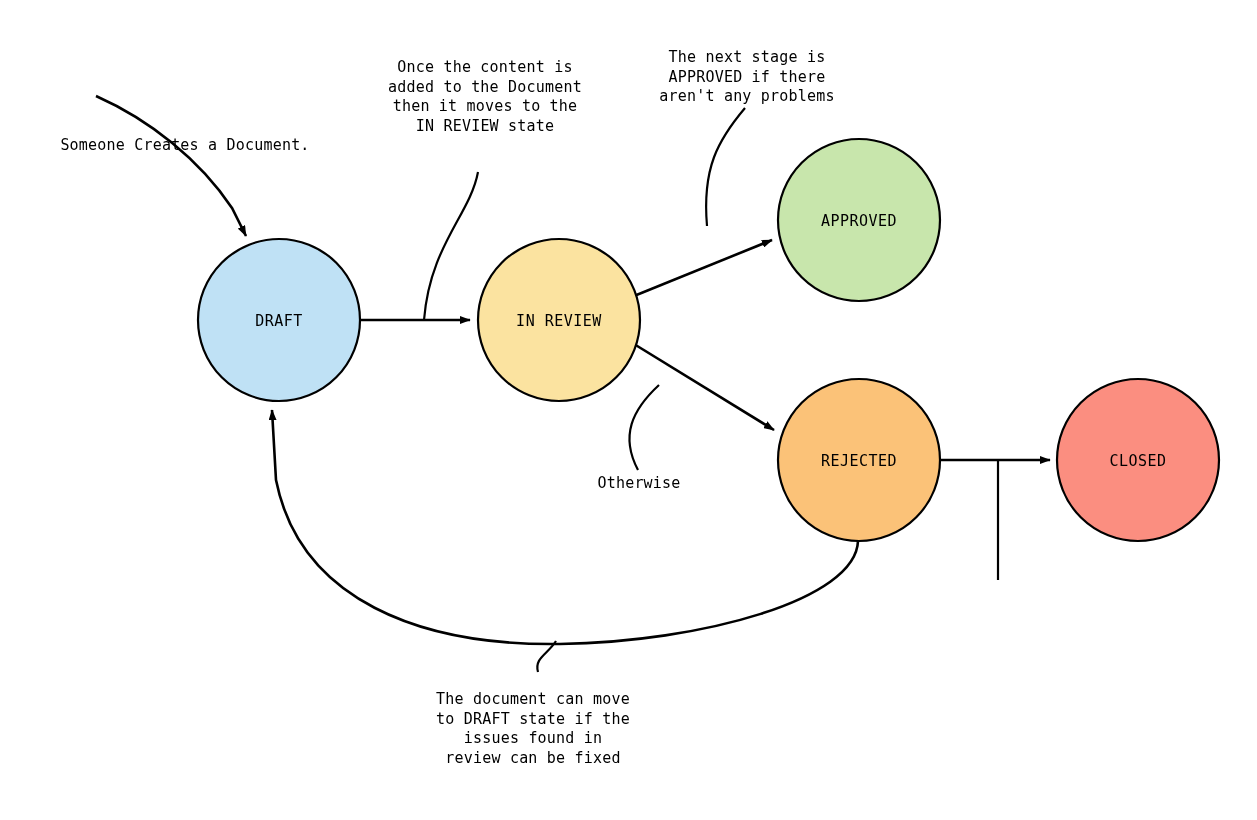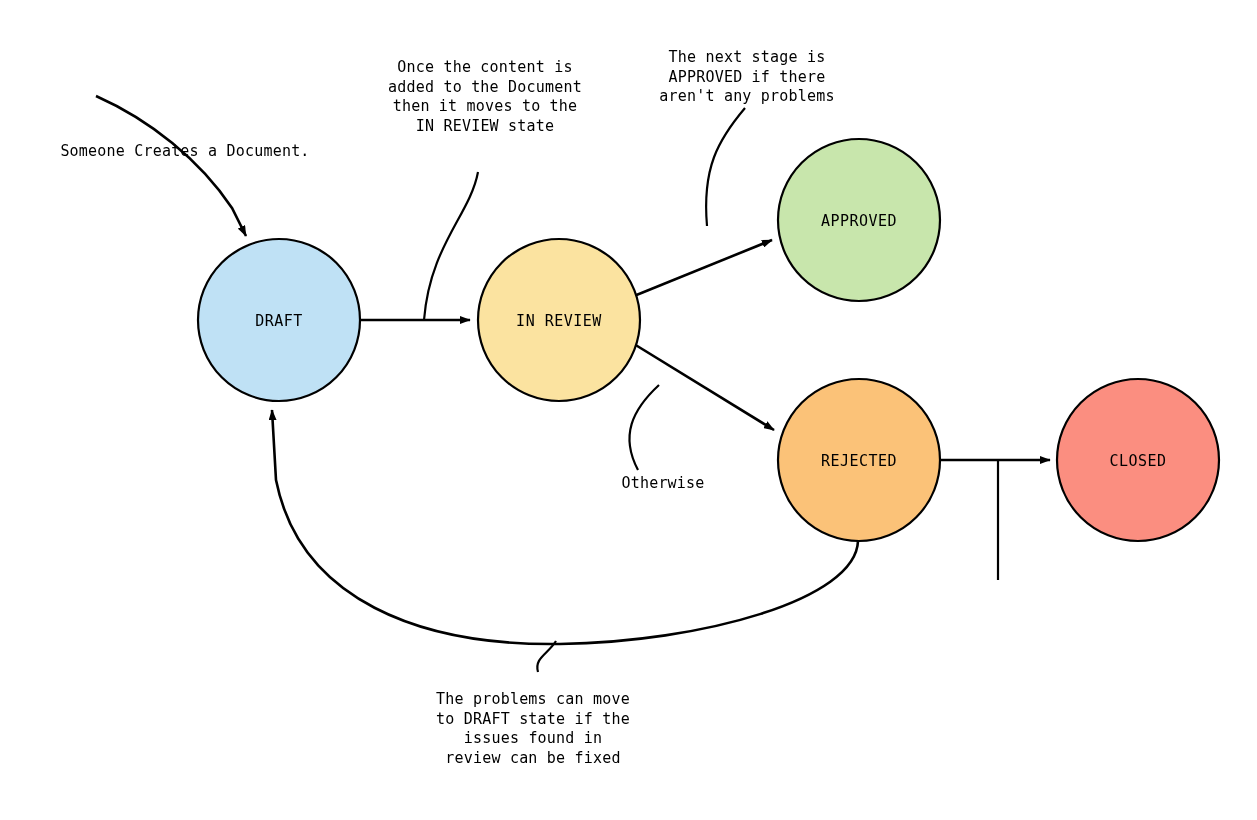--- a/index.html
+++ b/index.html
@@ -110,32 +110,32 @@
       <circle class="node-circle" cx="859" cy="460" r="81" fill="#fbc278"></circle>
       <text class="node-label" x="859" y="461">REJECTED</text>
     </g>
 
     <g>
       <circle class="node-circle" cx="1138" cy="460" r="81" fill="#fb8e80"></circle>
       <text class="node-label" x="1138" y="461">CLOSED</text>
     </g>
   </svg>
 
-  <div class="annotation" style="left:30px; top:136px; width:310px;margin-top:6px;">Someone Creates a Document.</div>
+  <div class="annotation" style="left:30px; top:136px; width:310px;">Someone Creates a Document.</div>
 
   <div class="annotation" style="left:632px; top:48px; width:230px;">The next stage is
 APPROVED if there
 aren't any problems</div>
 
   <div class="annotation" style="left:363px; top:58px; width:244px;">Once the content is
 added to the Document
 then it moves to the
 IN REVIEW state</div>
 
-  <div class="annotation" style="left:613px; top:474px; width:100px;">Otherwise</div>
+  <div class="annotation" style="left:589px; top:474px; width:100px;">Otherwise</div>
 
 
-  <div class="annotation" style="left:406px; top:690px; width:254px;">The problems can move
+  <div class="annotation" style="left:406px; top:690px; width:254px;">The document can move
 to DRAFT state if the
 issues found in
 review can be fixed</div>
 
 </div>
 
 </body></html>

